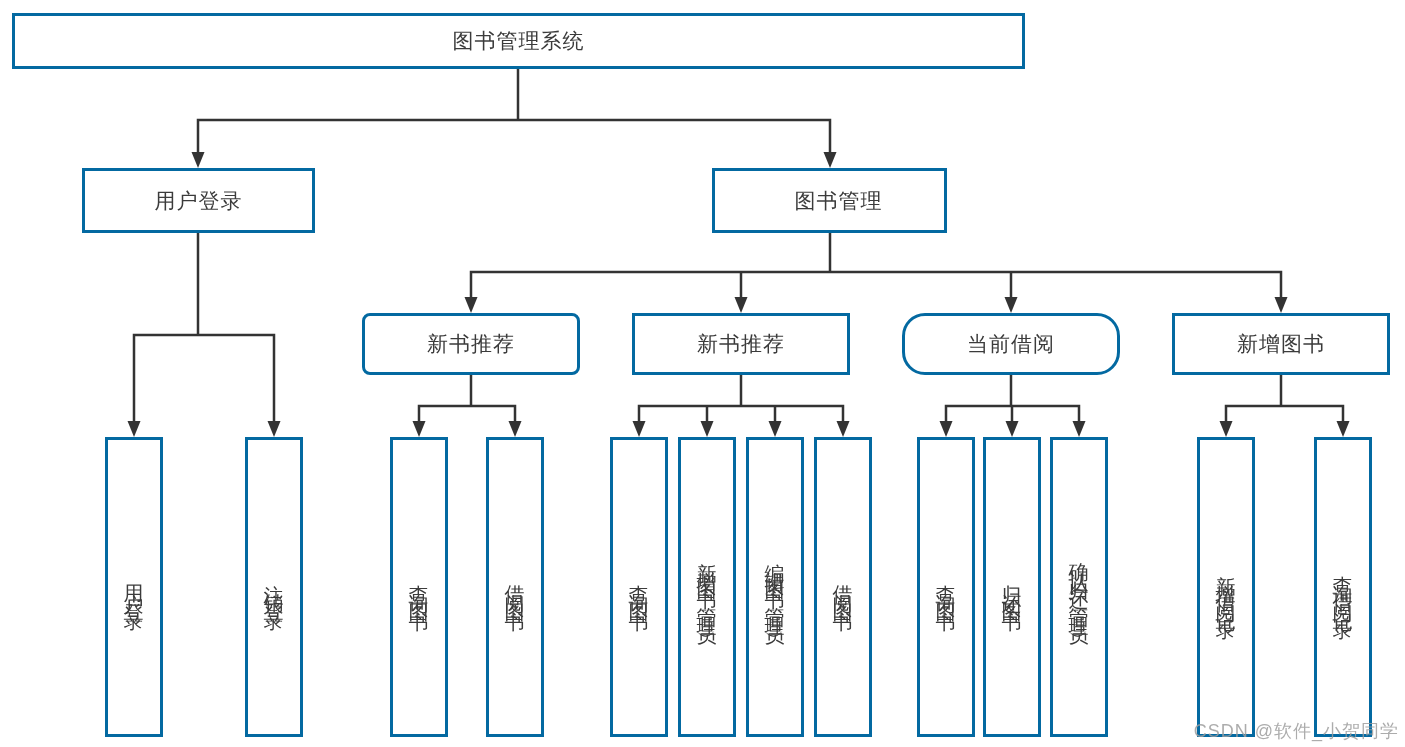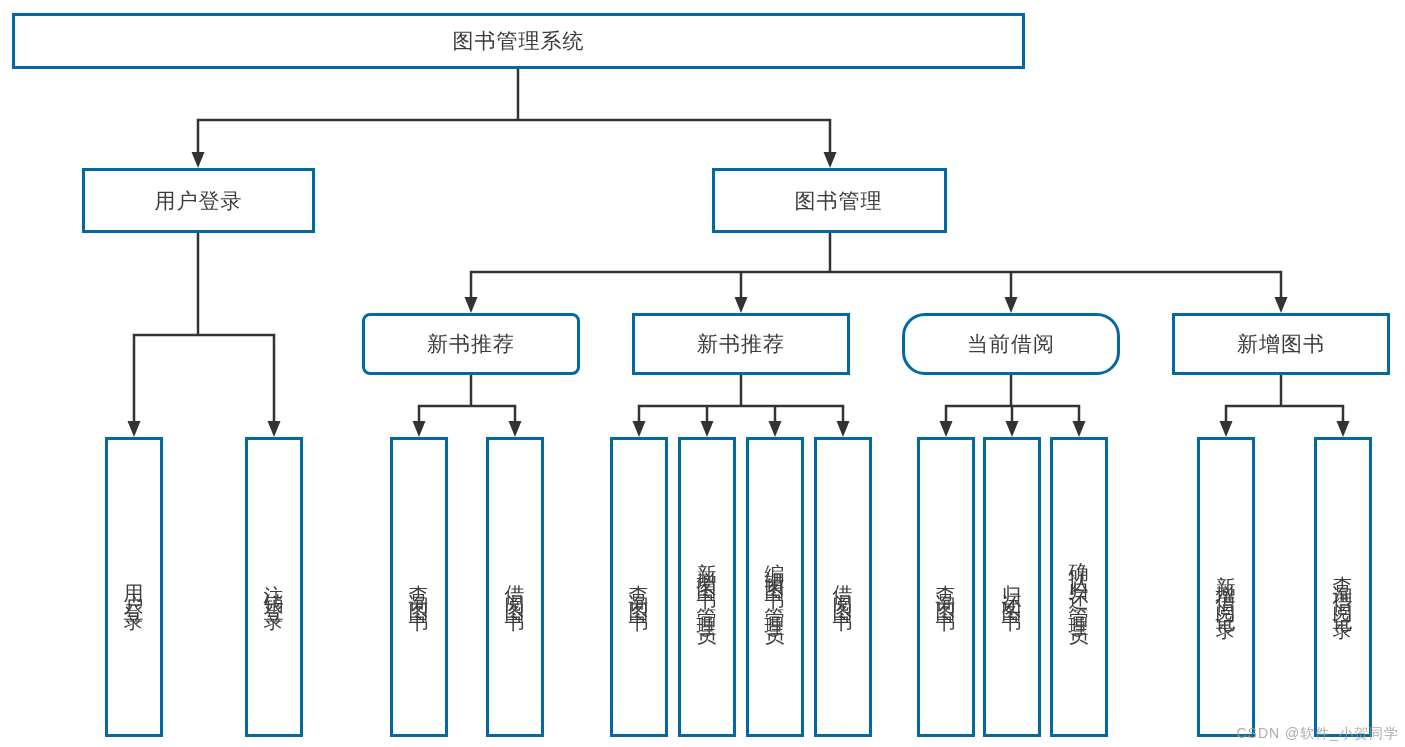--- a/index.html
+++ b/index.html
@@ -60,21 +60,21 @@
   .lf-6  { left: 746px; }
   .lf-7  { left: 814px; }
   .lf-8  { left: 917px; }
   .lf-9  { left: 983px; }
   .lf-10 { left: 1050px; }
   .lf-11 { left: 1197px; }
   .lf-12 { left: 1314px; }
   .watermark {
     position: absolute;
     right: 6px; bottom: 4px;
-    font-size: 14px;
+    font-size: 18px;
     color: rgba(158,158,158,0.85);
     letter-spacing: 1px;
     z-index: 2;
     white-space: nowrap;
   }
 </style>
 </head>
 <body>
 
 <div class="stage">

